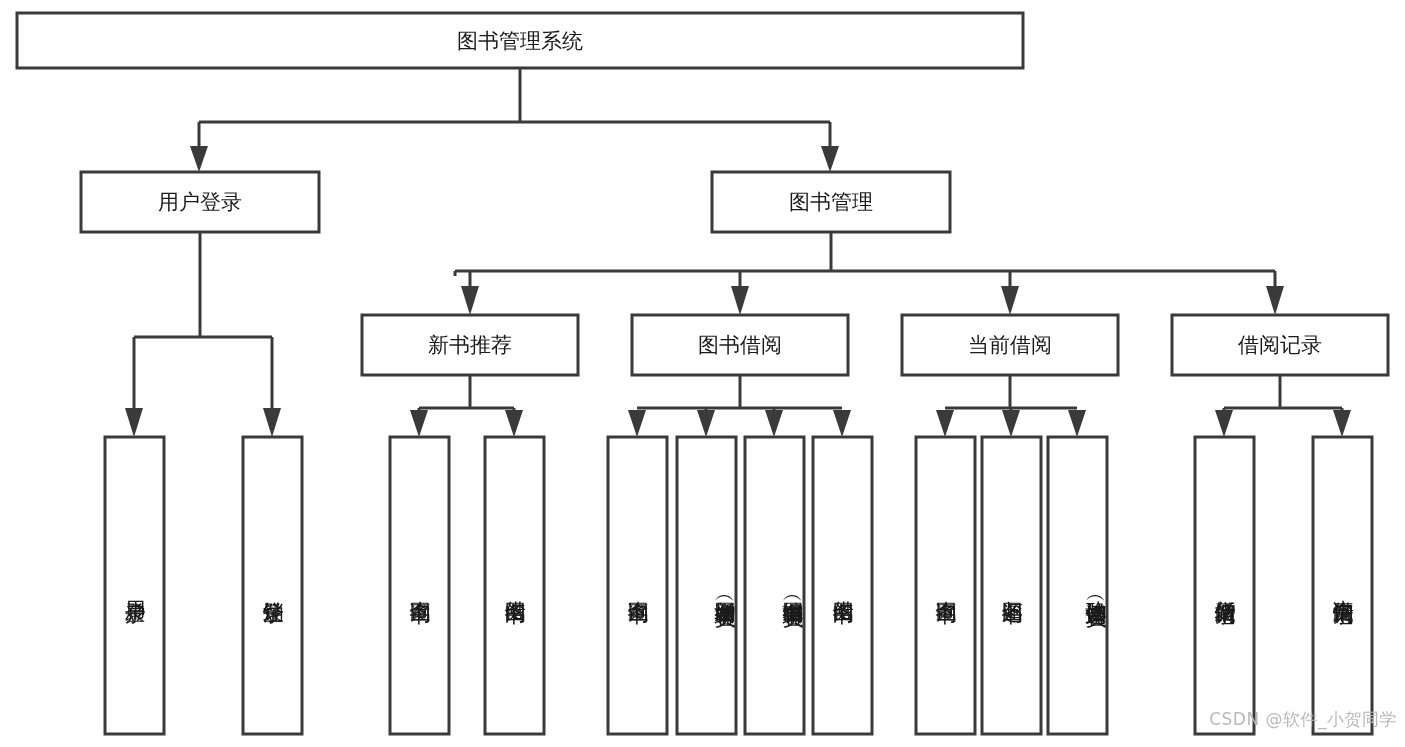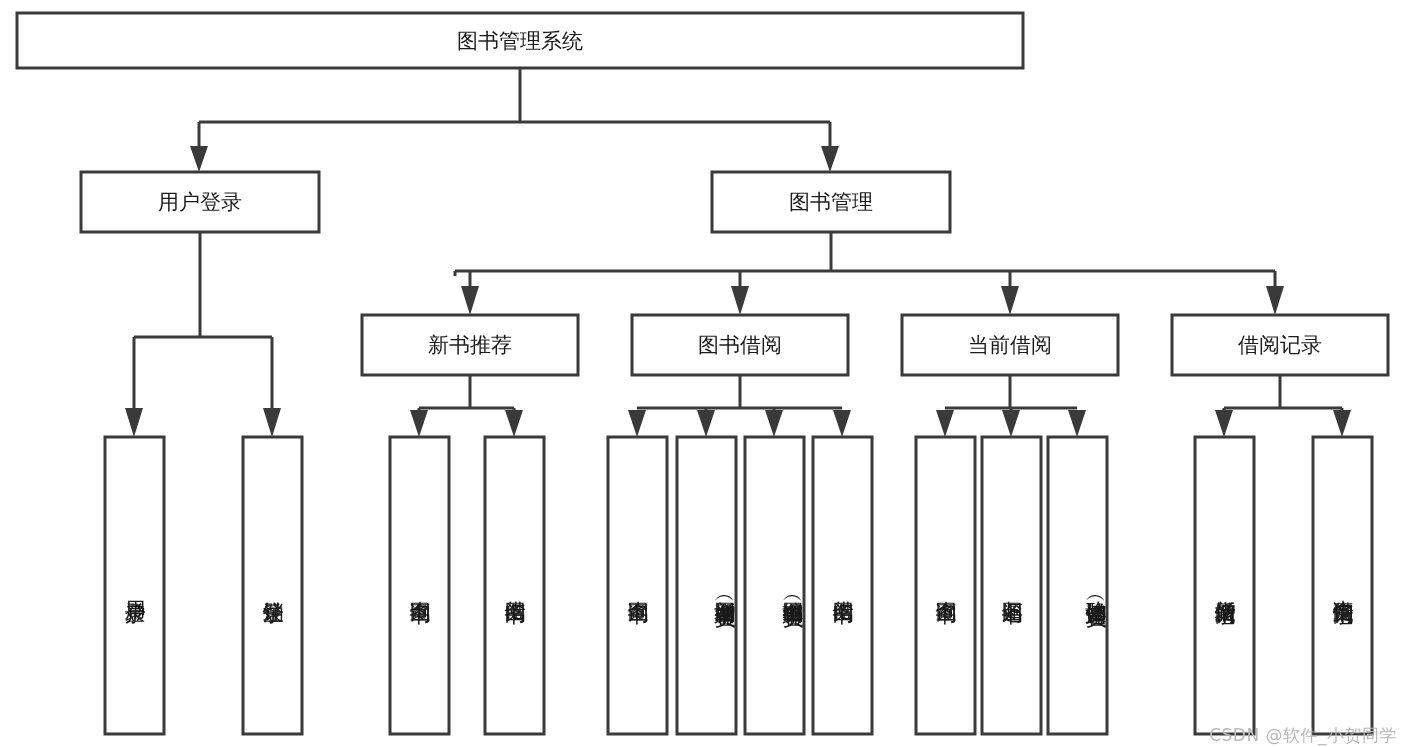--- a/index.html
+++ b/index.html
@@ -61,21 +61,21 @@
     justify-content: center;
     white-space: pre;
     pointer-events: none;
   }
   .vlabel.centered {
     align-items: center;
   }
   .watermark {
     position: absolute;
     right: 8px;
-    bottom: 0;
+    bottom: 16px;
     font-family: "DejaVu Sans", "Liberation Sans", sans-serif;
     font-size: 17px;
     color: #b9b9b9;
     white-space: nowrap;
     letter-spacing: 0.5px;
   }
 </style>
 </head>
 <body>
 

